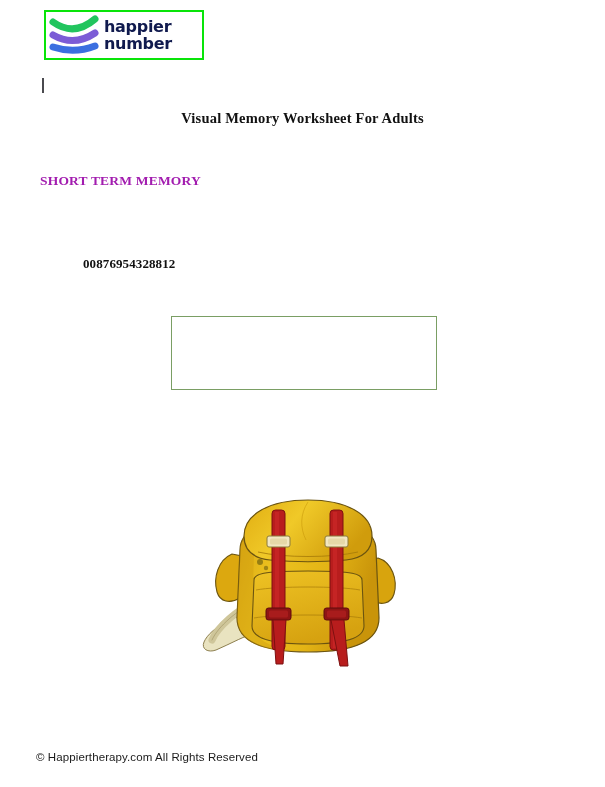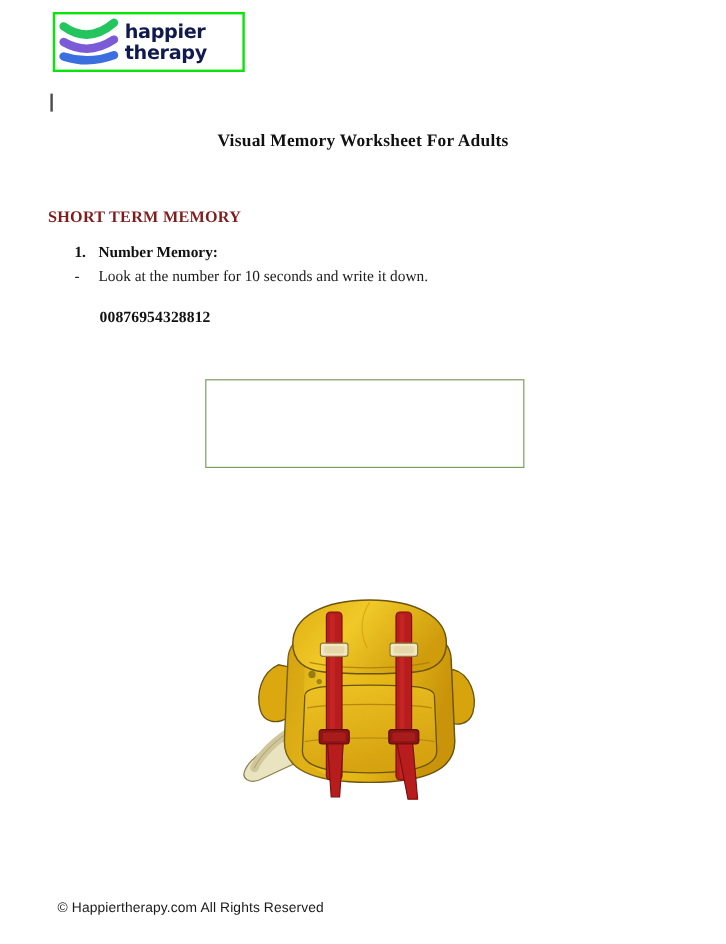--- a/index.html
+++ b/index.html
@@ -79,21 +79,21 @@
 
   
   .section-heading {
     position: absolute;
     left: 40px;
     top: 173px;
     font-family: "Liberation Serif", serif;
     font-weight: bold;
     font-size: 13.5px;
     letter-spacing: 0.2px;
-    color: #7f1d1d;
+    color: #a21caf;
   }
 
   
   .task { position: absolute; left: 62px; }
   .task-1 { top: 203px; }
   .task-2 { top: 443px; }
 
   .task-head {
     font-family: "Liberation Serif", serif;
     font-weight: bold;
@@ -147,21 +147,21 @@
     left: 196px;
     top: 492px;
     width: 225px;
     height: 180px;
   }
   .illustration svg { display: block; width: 100%; height: 100%; }
 
   
   .footer {
     position: absolute;
-    left: 48px;
+    left: 36px;
     top: 751px;
     font-family: "Liberation Sans", sans-serif;
     font-size: 11.5px;
     color: #1a1a1a;
     letter-spacing: 0.1px;
   }
 </style>
 </head>
 <body>
 
@@ -170,38 +170,30 @@
   <div class="logo-box">
     <div class="logo-mark">
       <svg viewBox="0 0 52 44" xmlns="http://www.w3.org/2000/svg" aria-hidden="true">
         <path d="M5 9 Q26 24 47 6" stroke="#22c55e" stroke-width="7" fill="none" stroke-linecap="round"></path>
         <path d="M5 22 Q26 34 47 20" stroke="#7c5cd6" stroke-width="7" fill="none" stroke-linecap="round"></path>
         <path d="M5 34 Q26 41 47 33" stroke="#3b6fe0" stroke-width="7" fill="none" stroke-linecap="round"></path>
       </svg>
     </div>
     <div class="logo-words">
       <span>happier</span>
-      <span>therapy</span>
+      <span>number</span>
     </div>
   </div>
 
   <div class="caret"></div>
 
   <div class="doc-title">Visual Memory Worksheet For Adults</div>
 
   <div class="section-heading">SHORT TERM MEMORY</div>
 
-  <div class="task task-1">
-    <div class="task-head">
-      <span class="num">1.</span><span>Number Memory:</span>
-    </div>
-    <div class="task-sub">
-      <span class="dash">-</span><span>Look at the number for 10 seconds and write it down.</span>
-    </div>
-  </div>
 
   <div class="number-sequence">00876954328812</div>
 
   <div class="answer-box" placeholder=""></div>
 
   <div class="task task-2">
   </div>
 
   <div class="illustration">
     <svg viewBox="0 0 225 180" xmlns="http://www.w3.org/2000/svg" aria-hidden="true">

